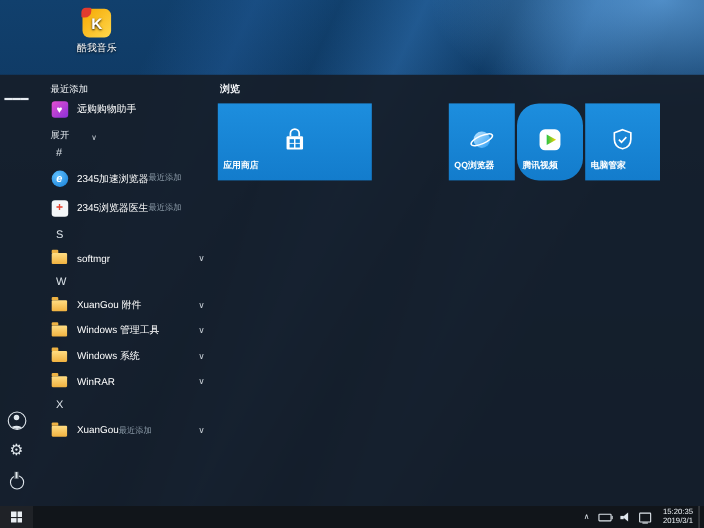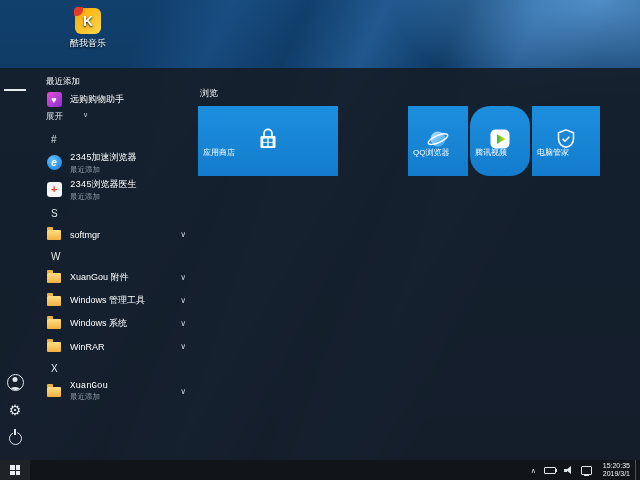--- a/index.html
+++ b/index.html
@@ -58,23 +58,23 @@
   .applist { width:158px; flex:none; padding:6px 0 0 8px; overflow:hidden; }
   .al-header { height:14px; line-height:14px; padding-left:8px; font-size:8.5px; color:#f2f5f8; }
   .al-letter { height:20px; display:flex; align-items:center; padding-left:13px; font-size:10px;
                color:#dde4ea; cursor:pointer; }
   .al-row { height:23px; display:flex; align-items:center; padding:0 6px 0 8px; cursor:pointer; }
   .al-row.sub { height:27px; }
   .al-row .ic { width:16px; height:16px; margin-right:8px; flex:none;
                 display:flex; align-items:center; justify-content:center; }
   .al-label { font-size:9px; color:#fff; white-space:nowrap; }
   .al-sub { font-size:7.5px; color:#8b9aa7; margin-top:1px; }
-  .lbls { display:flex; flex-direction:column; justify-content:center;font-family:Liberation Mono, monospace; }
+  .lbls { display:flex; flex-direction:row; justify-content:center; }
   .chev { margin-left:auto; color:#c6cdd4; font-size:8px; line-height:1; padding-right:4px; }
-  .al-expand { height:18px; display:flex; align-items:flex-start; padding-left:8px; gap:20px;
+  .al-expand { height:18px; display:flex; align-items:flex-end; padding-left:8px; gap:20px;
                font-size:8.5px; color:#e6ebf0; cursor:pointer; }
   .al-expand .caret { font-size:7px; color:#c6cdd4; }
   
   .fold { width:14px; height:10px; background:linear-gradient(180deg,#ffdd83,#f1b240);
           border-radius:1px; position:relative; }
   .fold::before { content:""; position:absolute; top:-2.5px; left:0; width:6px; height:3px;
           background:#eeb243; border-radius:1px 1px 0 0; }
   .ic-shop { width:15px; height:15px; border-radius:3px;
              background:linear-gradient(140deg,#e44fd0,#8a30d8);
              color:#fff; font-size:9px; display:flex; align-items:center; justify-content:center; }
@@ -83,31 +83,31 @@
   .ic-un::before { content:""; position:absolute; top:3px; left:2px; right:2px; height:2px;
            background:rgba(40,60,75,.45); border-radius:1px; }
   .ic-e { width:15px; height:15px; border-radius:50%;
           background:radial-gradient(circle at 35% 30%, #5fc0ff, #147cd4);
           color:#fff; font-weight:bold; font-size:10px;
           display:flex; align-items:center; justify-content:center; }
   .ic-doc { width:15px; height:15px; border-radius:3px; background:#f4f6f8;
             color:#e8432e; font-weight:bold; font-size:11px; line-height:1;
             display:flex; align-items:center; justify-content:center; }
   
-  .tiles { flex:1; padding:18px 0 0 2px; position:relative; }
+  .tiles { flex:1; padding:6px 0 0 2px; position:relative;font-weight:bold; }
   .tiles-header { font-size:9px; height:14px; line-height:14px; color:#f2f5f8; padding-left:2px;
                   margin-bottom:6px; }
   .tile-row { position:relative; height:70px; }
   .tile { position:absolute; top:0; height:70px; background:linear-gradient(180deg,#1d8ede,#137ccc);
           cursor:pointer; }
   .tile.wide { left:0;   width:140px; }
   .tile.m1  { left:210px; width:60px;text-align:center; }
   .tile.m2  { left:272px; width:60px;border-radius:20px; }
   .tile.m3  { left:334px; width:68px; }
-  .tlabel { position:absolute; left:5px; bottom:18px; font-size:8px; color:#fff; white-space:nowrap; }
+  .tlabel { position:absolute; left:5px; bottom:8px; font-size:8px; color:#fff; white-space:nowrap; }
   .ticon { position:absolute; top:50%; left:50%; transform:translate(-50%,-58%); line-height:0; }
   
   .taskbar { position:absolute; left:0; bottom:0; width:640px; height:20px; background:#11151a;
              display:flex; align-items:center; z-index:5; }
   .start-btn { width:30px; height:20px; display:flex; align-items:center; justify-content:center;
                cursor:pointer; background:rgba(255,255,255,.06); }
   .win-logo { width:10px; height:10px; display:grid; grid-template-columns:1fr 1fr;
               grid-template-rows:1fr 1fr; gap:1px; }
   .win-logo i { background:#e9eef3; }
   .tb-spacer { flex:1; }

